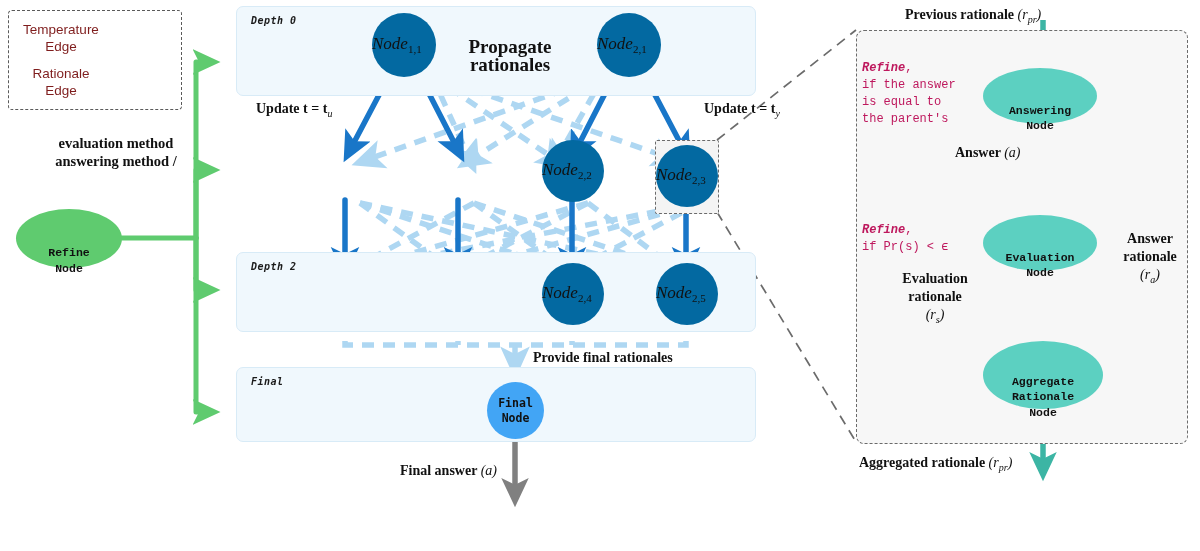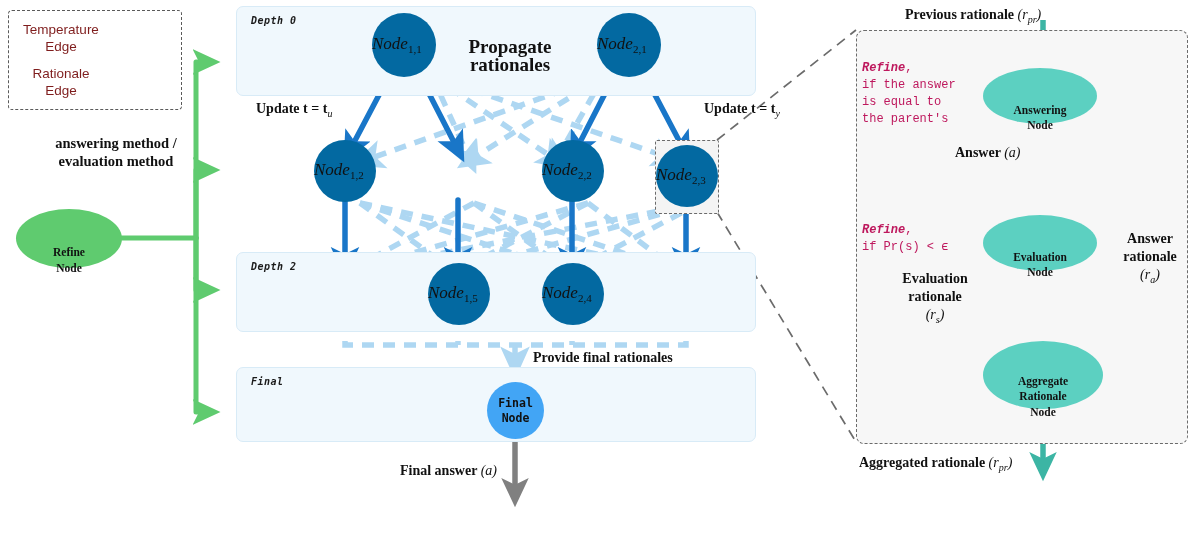--- a/index.html
+++ b/index.html
@@ -64,21 +64,21 @@
     color: #111; line-height: 15px; text-align: center; font-weight: bold;
   }
 
   
   .enode {
     position: absolute; border-radius: 50%;
     display: flex; align-items: center; justify-content: center;
     text-align: center;
   }
   .enode span {
-    font-family: Liberation Serif, serif; font-size: 11.5px;
+    font-family: Liberation Mono, monospace; font-size: 11.5px;
     color: #111; line-height: 15.5px; font-weight: bold; margin-top: 44px;
   }
   .green-node { background: #5fcb6f; }
   .teal-node  { background: #5cd0c1; }
 
   
   .lbl {
     position: absolute;
     font-family: "Liberation Serif", serif; font-weight: bold;
     font-size: 14px; color: #111; white-space: nowrap; line-height: 18px;
@@ -222,22 +222,22 @@
       </div>
       <div class="legend-row" style="top:48px;">
         <div class="legend-label" style="top:6px;">
           <div>Rationale</div>
           <div>Edge</div>
         </div>
       </div>
     </div>
 
     <div class="lbl ctr" style="left:36px; top:134px; width:160px; font-size:14.5px;">
+      <div>evaluation method</div>
       <div>answering method /</div>
-      <div>evaluation method</div>
     </div>
 
     <div class="enode green-node" style="left:16px; top:209px; width:106px; height:59px;">
       <span>
         <span>Refine</span><br>
         <span>Node</span>
       </span>
     </div>
 
     <div class="panel" style="left:236px; top:6px; width:518px; height:88px;">
@@ -252,35 +252,32 @@
 
     <div class="node23-frame"></div>
 
     <div class="cnode" style="left:372px; top:13px; width:64px; height:64px;">
       <span class="nlabel"><span>Node</span><sub>1,1</sub></span>
     </div>
     <div class="cnode" style="left:597px; top:13px; width:64px; height:64px;">
       <span class="nlabel"><span>Node</span><sub>2,1</sub></span>
     </div>
 
-    <div class="cnode" style="left:314px; top:140px; width:62px; height:62px;">
-      <span class="nlabel"><span>Node</span><sub>1,2</sub></span>
-    </div>
     <div class="cnode" style="left:542px; top:140px; width:62px; height:62px;">
       <span class="nlabel"><span>Node</span><sub>2,2</sub></span>
     </div>
     <div class="cnode" style="left:656px; top:145px; width:62px; height:62px;">
       <span class="nlabel"><span>Node</span><sub>2,3</sub></span>
     </div>
 
-    <div class="cnode" style="left:428px; top:263px; width:62px; height:62px;">
-      <span class="nlabel"><span>Node</span><sub>1,5</sub></span>
-    </div>
     <div class="cnode" style="left:542px; top:263px; width:62px; height:62px;">
       <span class="nlabel"><span>Node</span><sub>2,4</sub></span>
+    </div>
+    <div class="cnode" style="left:656px; top:263px; width:62px; height:62px;">
+      <span class="nlabel"><span>Node</span><sub>2,5</sub></span>
     </div>
 
     <div class="final-node" style="left:487px; top:382px; width:57px; height:57px;">
       <span>
         <span>Final</span><br>
         <span>Node</span>
       </span>
     </div>
 
     <div class="lbl ctr" style="left:452px; top:38px; width:116px; font-size:19px;">

